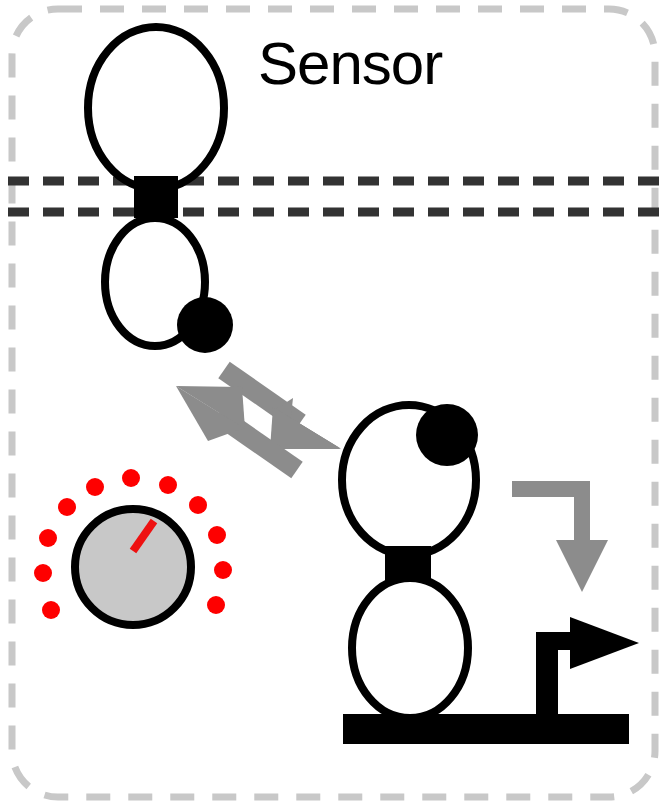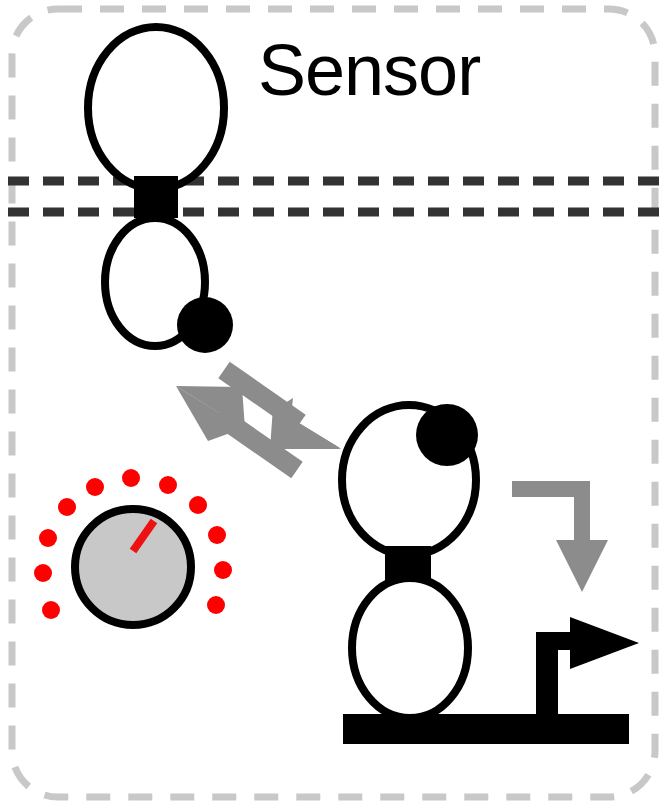--- a/index.html
+++ b/index.html
@@ -20,21 +20,21 @@
   #canvas svg {
     position: absolute;
     top: 0;
     left: 0;
   }
   .label-sensor {
     position: absolute;
     left: 258px;
     top: 34px;
     font-family: "Liberation Sans", sans-serif;
-    font-size: 72px;
+    font-size: 60px;
     font-weight: 400;
     line-height: 1;
     color: #000000;
     letter-spacing: -1px;
     white-space: nowrap;
   }
 </style>
 </head>
 <body>
 

